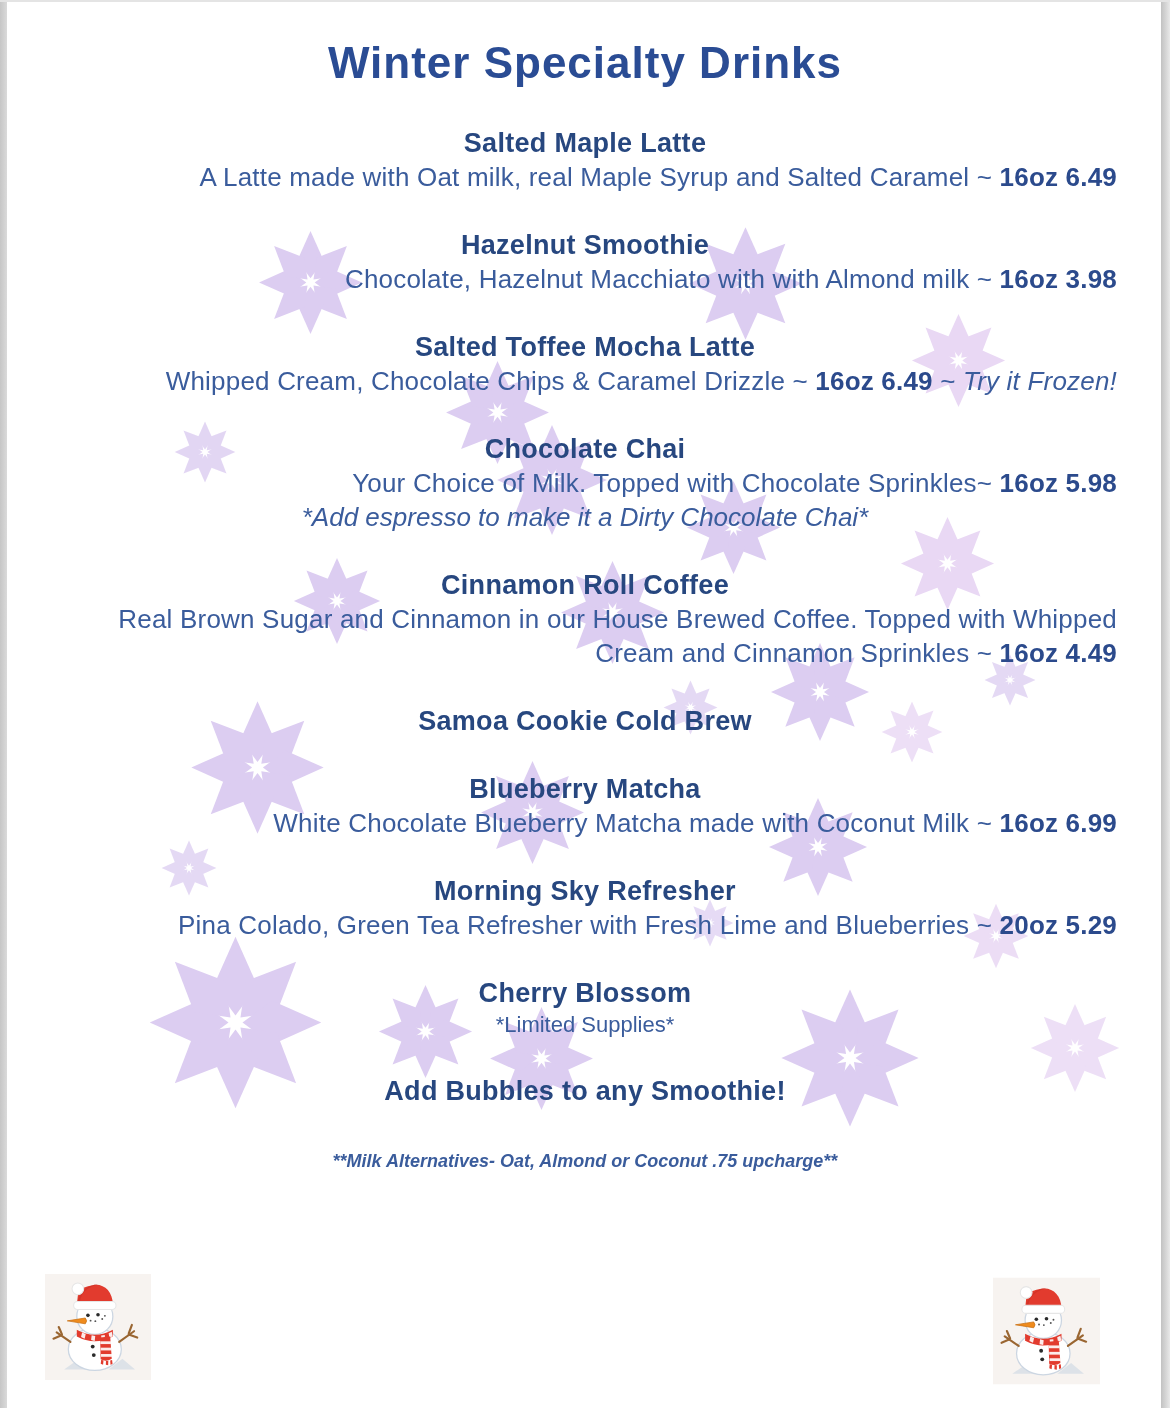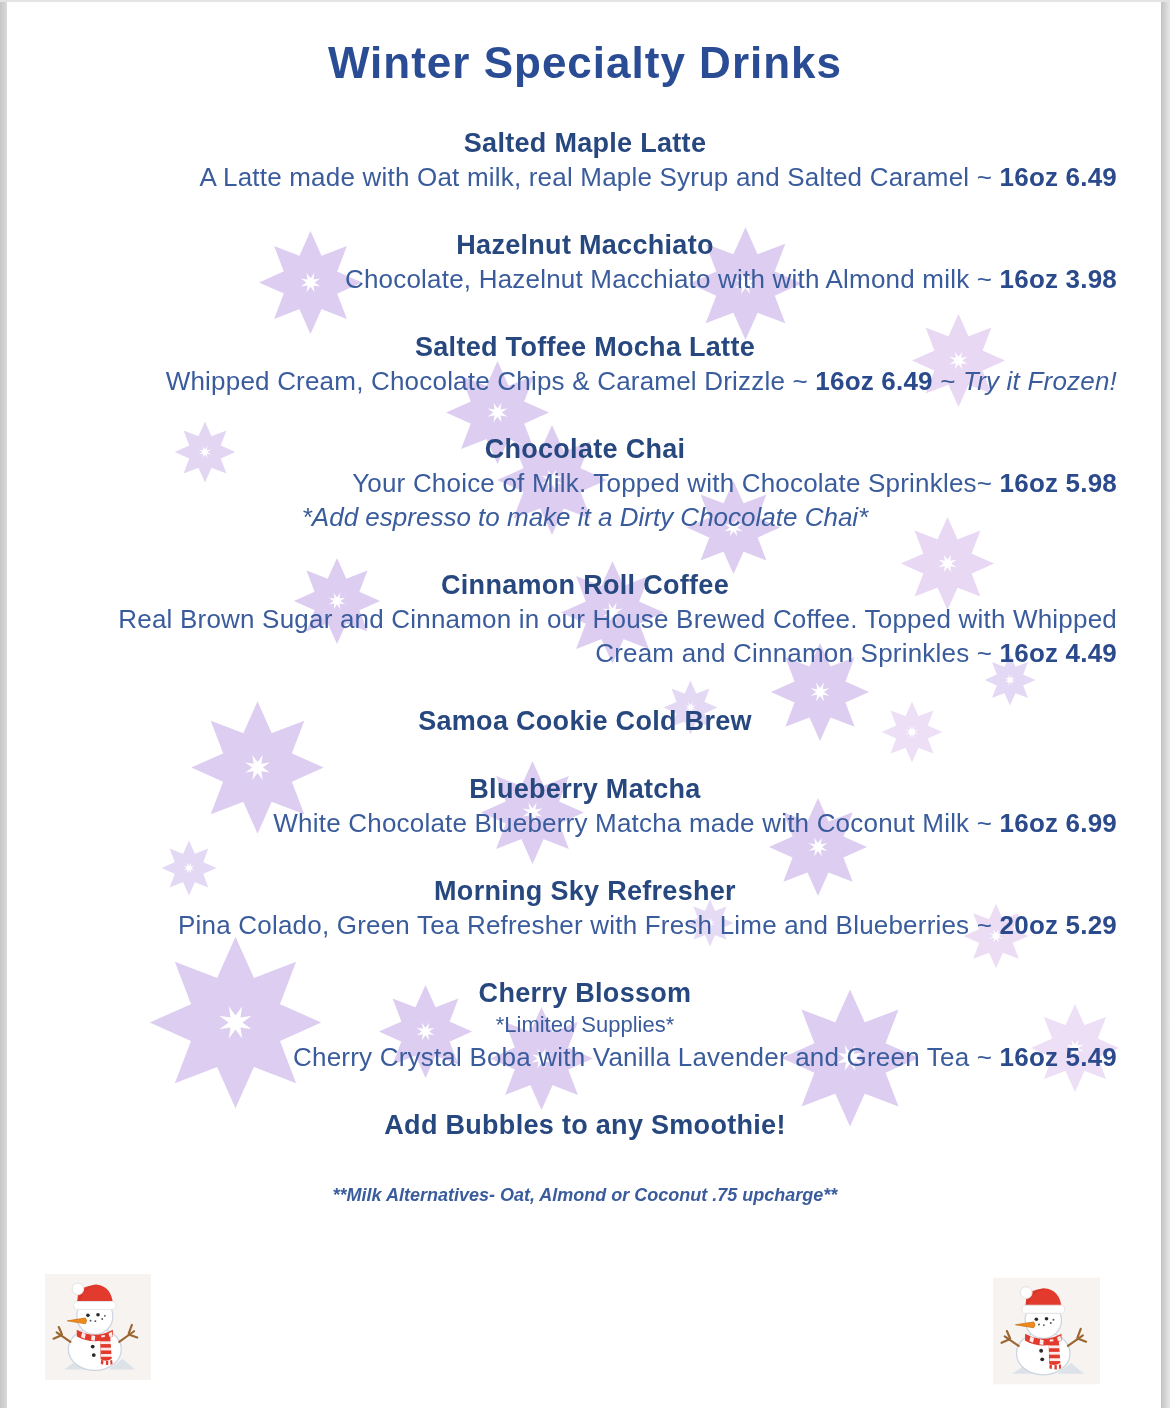--- a/index.html
+++ b/index.html
@@ -212,21 +212,21 @@
 
   <div class="menu">
   <div class="menu-item">
     <div class="item-name">Salted Maple Latte</div>
 
     <div class="item-line"><span>A Latte made with Oat milk, real Maple Syrup and Salted Caramel ~ </span><strong>16oz 6.49</strong><span></span><em></em></div>
 
   </div>
 
   <div class="menu-item">
-    <div class="item-name">Hazelnut Macchiato</div>
+    <div class="item-name">Hazelnut Smoothie</div>
 
     <div class="item-line"><span>Chocolate, Hazelnut Macchiato with with Almond milk ~ </span><strong>16oz 3.98</strong><span></span><em></em></div>
 
   </div>
 
   <div class="menu-item">
     <div class="item-name">Salted Toffee Mocha Latte</div>
 
     <div class="item-line"><span>Whipped Cream, Chocolate Chips &amp; Caramel Drizzle ~ </span><strong>16oz 6.49</strong><span> ~ </span><em>Try it Frozen!</em></div>
 
@@ -262,21 +262,20 @@
   <div class="menu-item">
     <div class="item-name">Morning Sky Refresher</div>
 
     <div class="item-line"><span>Pina Colado, Green Tea Refresher with Fresh Lime and Blueberries ~ </span><strong>20oz 5.29</strong><span></span><em></em></div>
 
   </div>
 
   <div class="menu-item">
     <div class="item-name">Cherry Blossom</div>
     <div class="note-above">*Limited Supplies*</div>
-    <div class="item-line"><span>Cherry Crystal Boba with Vanilla Lavender and Green Tea ~ </span><strong>16oz 5.49</strong><span></span><em></em></div>
 
   </div>
 </div>
 
   <div class="bubbles-note">Add Bubbles to any Smoothie!</div>
   <div class="milk-note">**Milk Alternatives- Oat, Almond or Coconut .75 upcharge**</div>
 </div>
 
 <svg class="snowman-box snowman-left" viewBox="0 0 100 100">
     <use href="#snowman"></use>

